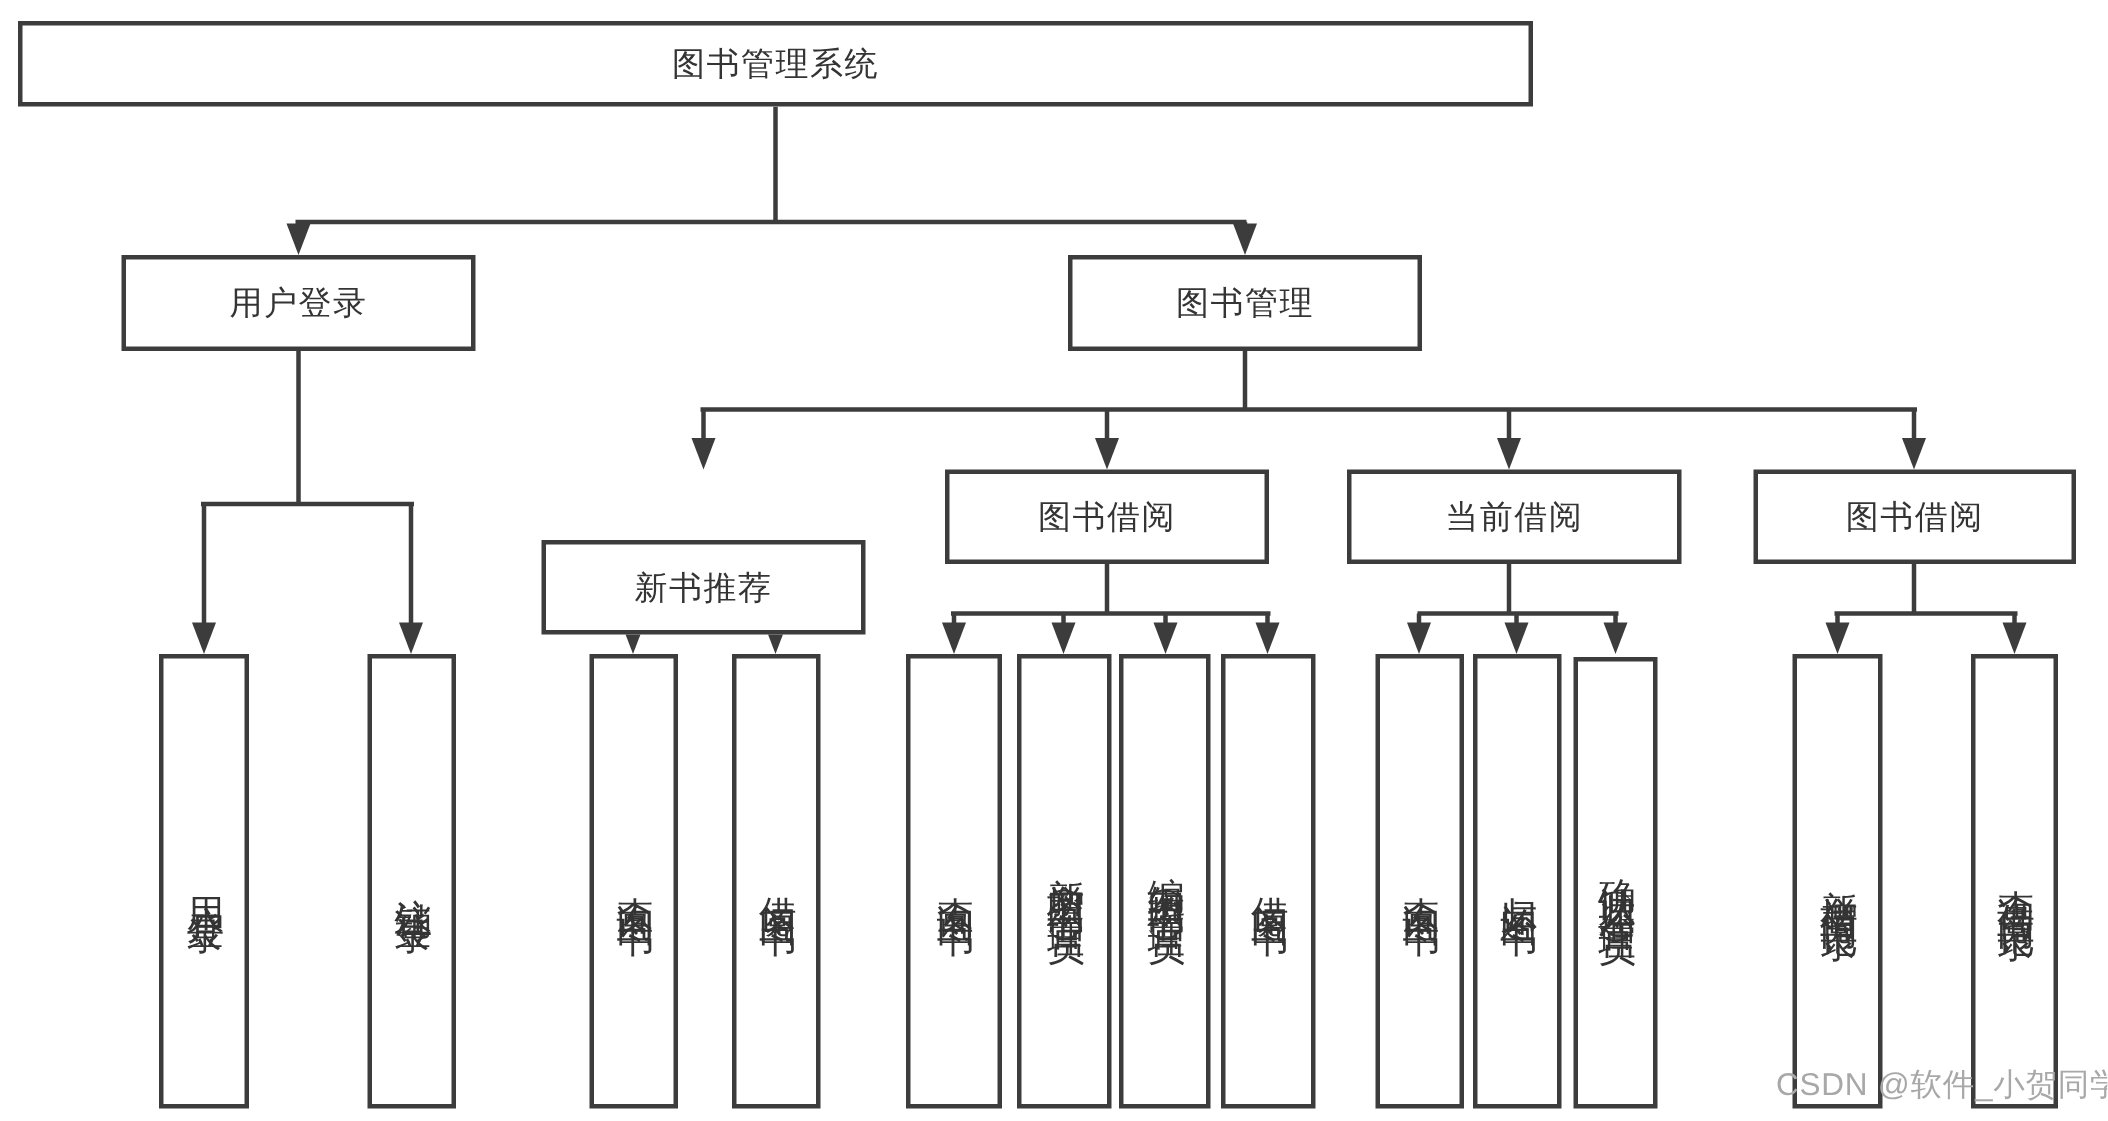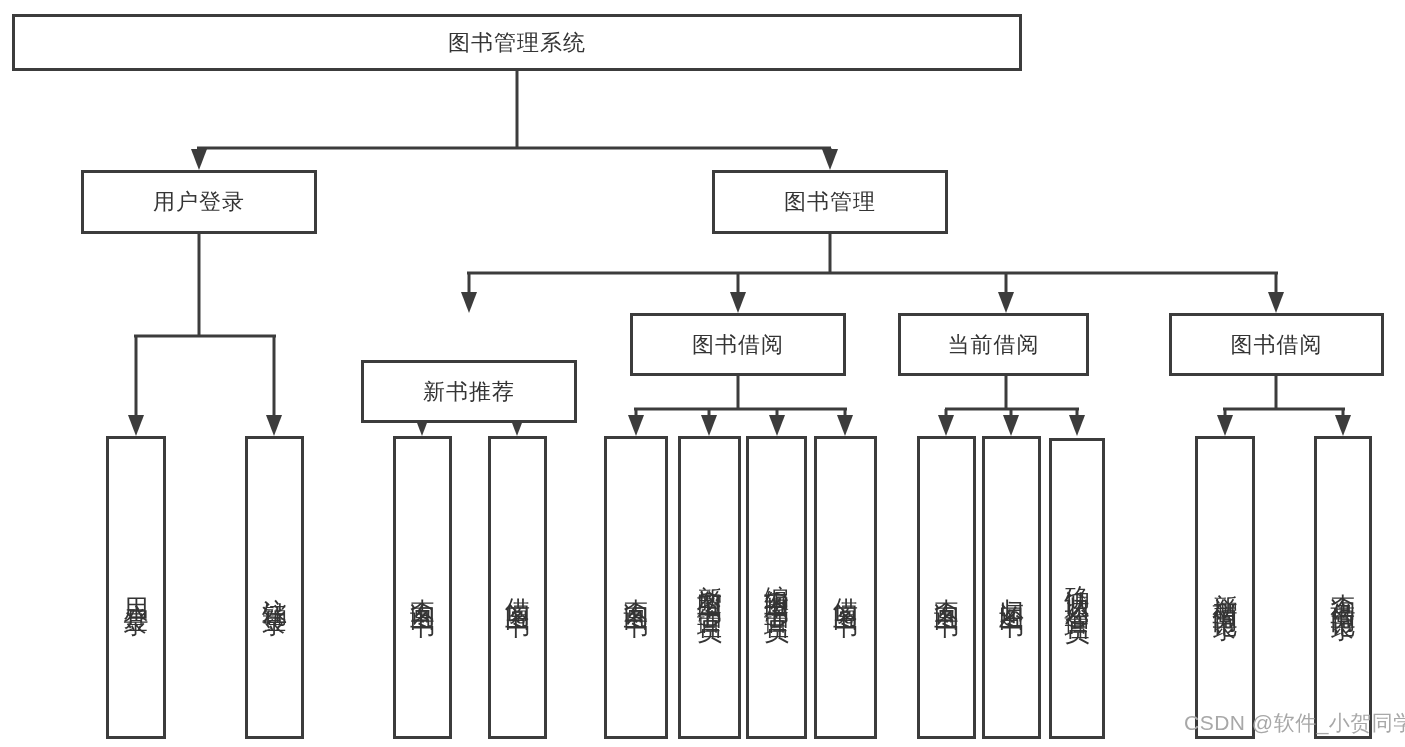--- a/index.html
+++ b/index.html
@@ -124,21 +124,21 @@
   <div class="box hbox" style="left:712px;top:170px;width:236px;height:64px;">
     <span>图书管理</span>
   </div>
 
   <div class="box hbox" style="left:361px;top:313px;width:216px;height:63px;margin-top:47px;">
     <span>新书推荐</span>
   </div>
   <div class="box hbox" style="left:630px;top:313px;width:216px;height:63px;">
     <span>图书借阅</span>
   </div>
-  <div class="box hbox" style="left:898px;top:313px;width:191px;height:63px;">
+  <div class="box hbox" style="left:898px;top:313px;width:223px;height:63px;">
     <span>当前借阅</span>
   </div>
   <div class="box hbox" style="left:1169px;top:313px;width:215px;height:63px;">
     <span>图书借阅</span>
   </div>
 
   <div class="box vbox" style="left:106px;top:436px;width:60px;height:303px;">
     <span class="vtext">用户登录</span>
   </div>
   <div class="box vbox" style="left:245px;top:436px;width:59px;height:303px;">

